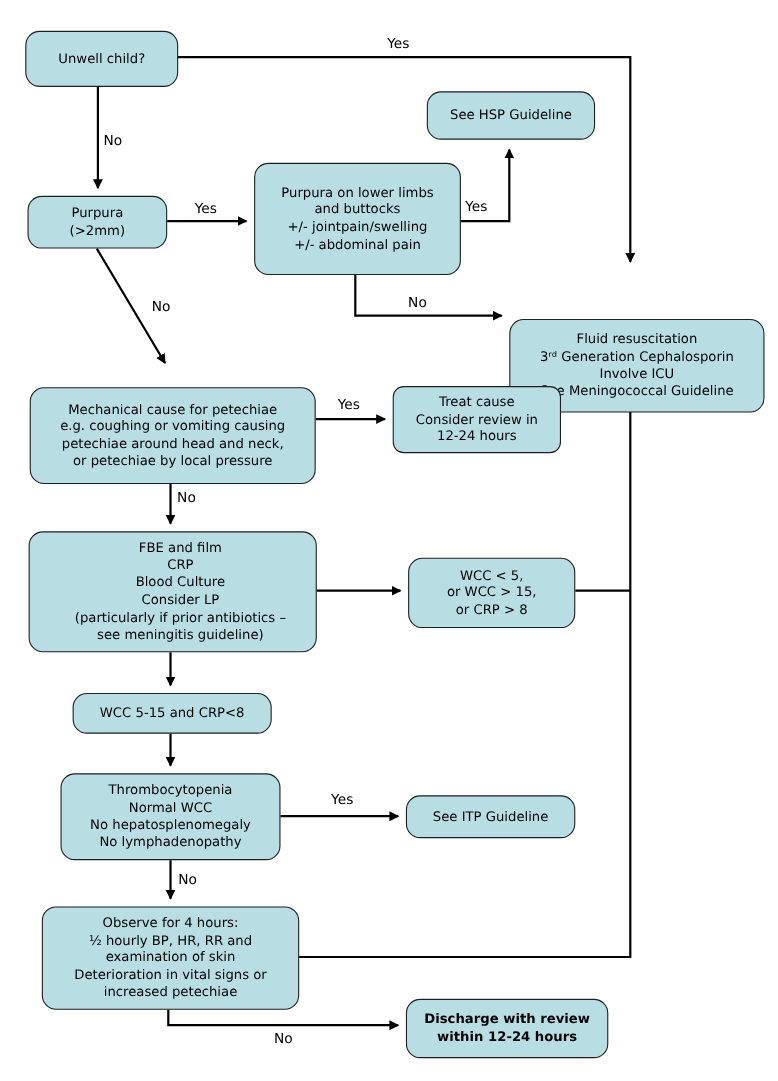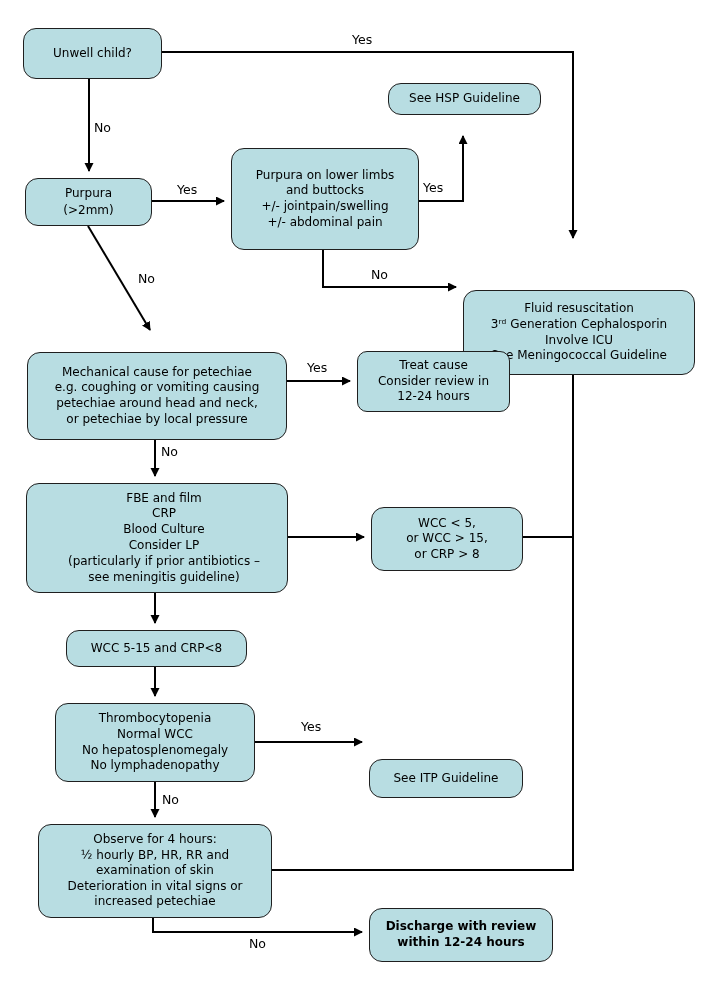--- a/index.html
+++ b/index.html
@@ -24,31 +24,31 @@
     white-space:pre-line;
     padding:2px 6px;
   }
   .edge-label{
     position:absolute;
     font-size:12.5px;
     white-space:nowrap;
   }
   
   #n-unwell      {left:23px;  top:28px;  width:139px; height:51px;}
-  #n-hsp         {left:388px; top:83px;  width:153px; height:32px;}
+  #n-hsp         {left:388px; top:83px;  width:153px; height:44px;}
   #n-purpura     {left:25px;  top:178px; width:127px; height:48px;}
   #n-lowerlimbs  {left:231px; top:148px; width:188px; height:102px; line-height:1.3;}
   #n-fluid       {left:463px; top:245px; width:232px; height:85px; line-height:1.3;margin-top:45px;}
   #n-mechanical  {left:27px;  top:337px; width:260px; height:88px; line-height:1.3;margin-top:15px;}
   #n-treat       {left:357px; top:351px; width:153px; height:61px; line-height:1.3;border-radius:10px;}
   #n-fbe         {left:26px;  top:483px; width:262px; height:110px; line-height:1.32;padding-left:20px;}
   #n-wcc-abn     {left:371px; top:507px; width:152px; height:64px; line-height:1.3;}
   #n-wcc-norm    {left:66px;  top:630px; width:181px; height:37px;}
   #n-thrombo     {left:55px;  top:703px; width:200px; height:79px; line-height:1.3;}
-  #n-itp         {left:369px; top:723px; width:154px; height:39px;margin-top:36px;}
+  #n-itp         {left:369px; top:723px; width:154px; height:39px;}
   #n-observe     {left:38px;  top:824px; width:234px; height:94px; line-height:1.3;}
   #n-discharge   {left:369px; top:908px; width:184px; height:54px; line-height:1.3;font-weight:bold;}
   
   #l-yes-unwell    {left:352px; top:32px;}
   #l-no-unwell     {left:94px;  top:120px;}
   #l-yes-purpura   {left:177px; top:182px;}
   #l-yes-lower     {left:423px; top:180px;}
   #l-no-lower      {left:371px; top:267px;}
   #l-no-purpura    {left:138px; top:271px;}
   #l-yes-mech      {left:307px; top:360px;}

